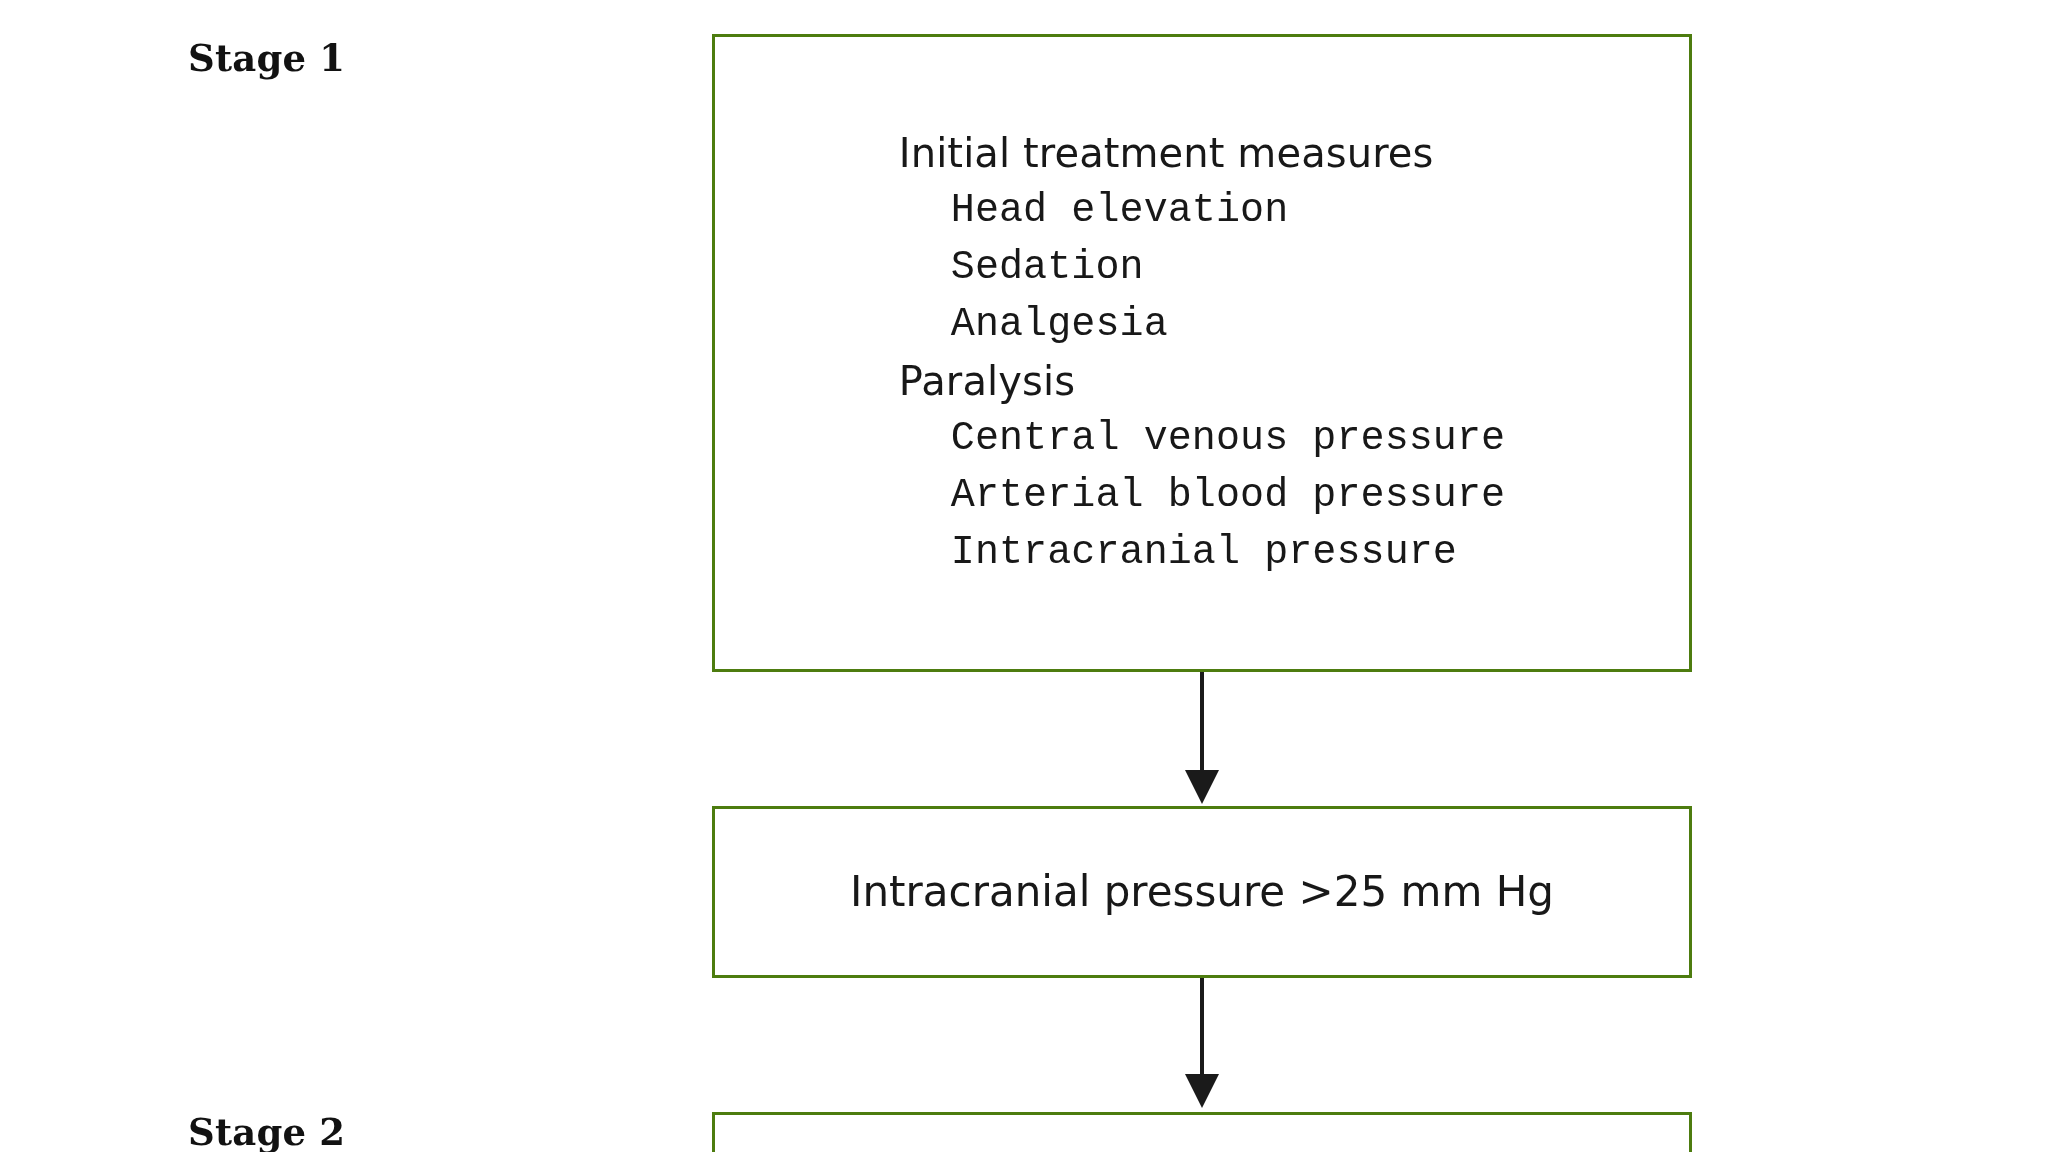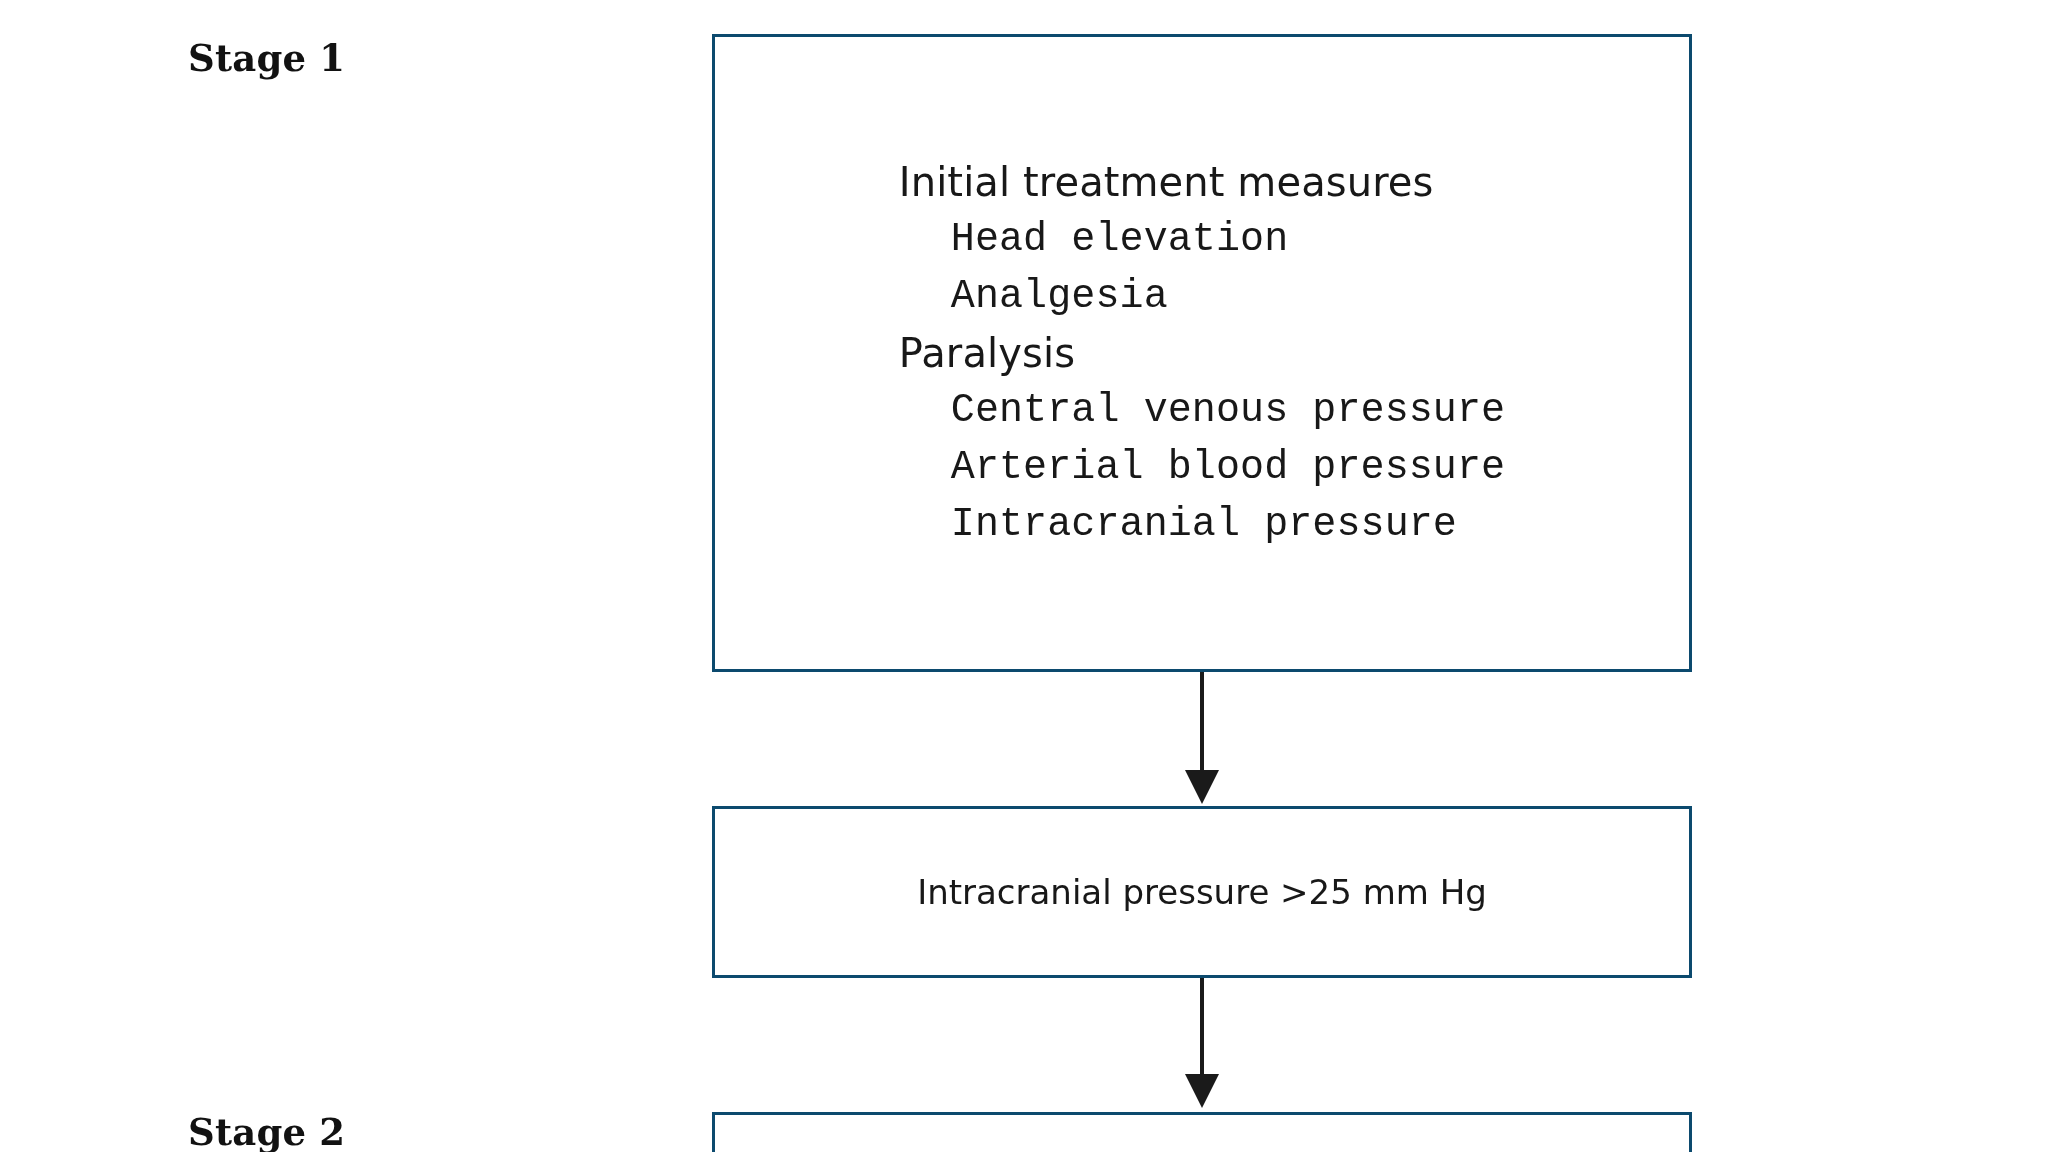--- a/index.html
+++ b/index.html
@@ -34,21 +34,21 @@
     color: #121212;
     white-space: nowrap;
   }
   #stage-1-label { left: 188px; top: 36px; }
   #stage-2-label { left: 188px; top: 1110px; }
 
   
   .flow-box {
     position: absolute;
     box-sizing: border-box;
-    border: 3px solid #0c4a6e;
+    border: 3px solid #4d7c0f;
     background: #ffffff;
   }
 
   #box-stage1 {
     left: 712px;
     top: 34px;
     width: 980px;
     height: 638px;
   }
   #box-icp-threshold {
@@ -86,21 +86,21 @@
     white-space: nowrap;
     color: #181818;
     letter-spacing: 0.1px;
   }
   .line.indent-1 {
     padding-left: 52px;
     font-family: Liberation Mono, monospace;
   }
 
   .single-line {
-    font-size: 34px;
+    font-size: 42px;
     line-height: 52px;
     white-space: nowrap;
     color: #181818;
     text-align: center;
   }
 
   
   .connector {
     position: absolute;
     width: 0;
@@ -126,20 +126,21 @@
 
 <div id="canvas">
 
   <div class="stage-label" id="stage-1-label">Stage 1</div>
 
   <div class="flow-box" id="box-stage1">
     <div class="box-inner">
       <div class="text-block" id="stage1-lines">
         <div class="line">Initial treatment measures</div>
         <div class="line indent-1">Head elevation</div>
+        <div class="line indent-1">Sedation</div>
         <div class="line indent-1">Analgesia</div>
         <div class="line">Paralysis</div>
         <div class="line indent-1">Central venous pressure</div>
         <div class="line indent-1">Arterial blood pressure</div>
         <div class="line indent-1">Intracranial pressure</div>
       </div>
     </div>
   </div>
 
   <div class="connector" id="connector-1"></div>

